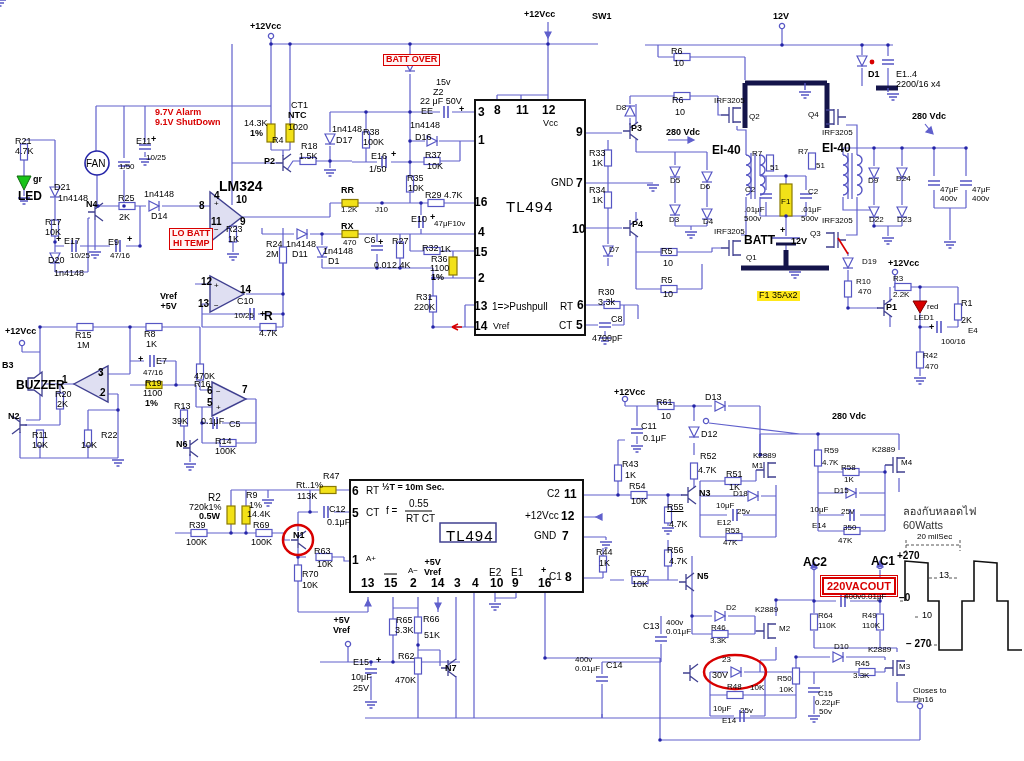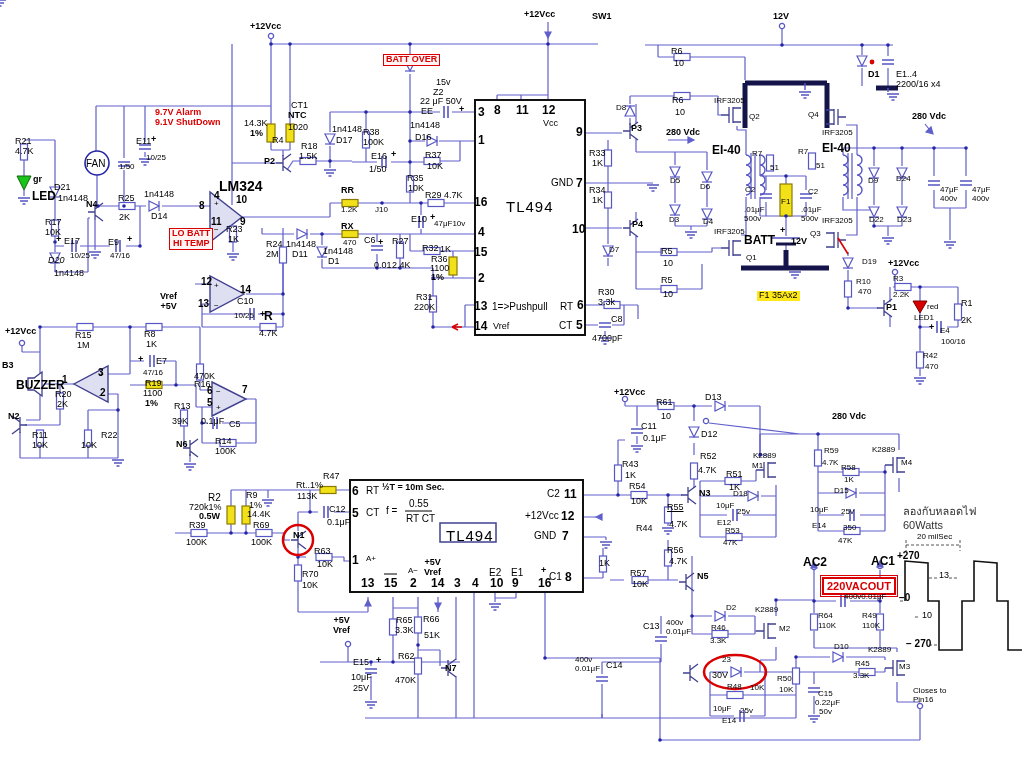--- a/index.html
+++ b/index.html
@@ -562,37 +562,37 @@
       <div class="lb sm" style="left: 856px; top: 278px;">R10</div>
       <div class="lb sm" style="left: 858px; top: 288px;">470</div>
       <div class="lb b" style="left: 888px; top: 259px;">+12Vcc</div>
       <div class="lb sm" style="left: 893px; top: 275px;">R3</div>
       <div class="lb sm" style="left: 893px; top: 291px;">2.2K</div>
       <div class="lb b" style="left: 886px; top: 303px;">P1</div>
       <div class="lb sm" style="left: 927px; top: 303px;">red</div>
       <div class="lb sm" style="left: 914px; top: 314px;">LED1</div>
       <div class="lb" style="left: 961px; top: 299px;">R1</div>
       <div class="lb" style="left: 961px; top: 316px;">2K</div>
-      <div class="lb sm" style="left: 940px; top: 327px;">E4</div>
+      <div class="lb sm" style="left: 940px; top: 327px; padding-left: 28px;">E4</div>
       <div class="lb b" style="left: 929px; top: 323px;">+</div>
       <div class="lb sm" style="left: 941px; top: 338px;">100/16</div>
       <div class="lb sm" style="left: 923px; top: 352px;">R42</div>
       <div class="lb sm" style="left: 925px; top: 363px;">470</div>
       <div class="lb sm" style="left: 868px; top: 177px;">D9</div>
       <div class="lb sm" style="left: 896px; top: 175px;">D24</div>
       <div class="lb sm" style="left: 869px; top: 216px;">D22</div>
       <div class="lb sm" style="left: 897px; top: 216px;">D23</div>
       <div class="lb sm" style="left: 940px; top: 186px;">47μF
 400v</div>
       <div class="lb sm" style="left: 972px; top: 186px;">47μF
 400v</div>
       <div class="lb" style="left: 15px; top: 137px;">R21</div>
       <div class="lb" style="left: 15px; top: 147px;">4.7K</div>
       <div class="lb b" style="left: 33px; top: 175px;">gr</div>
-      <div class="lb lg" style="left: 32px; top: 189px;">LED</div>
+      <div class="lb lg" style="left: 18px; top: 189px;">LED</div>
       <div class="lb md" style="left: 86px; top: 158px;">FAN</div>
       <div class="lb sm" style="left: 119px; top: 163px;">1/50</div>
       <div class="lb" style="left: 136px; top: 137px;">E11</div>
       <div class="lb b" style="left: 151px; top: 135px;">+</div>
       <div class="lb sm" style="left: 146px; top: 154px;">10/25</div>
       <div class="lb" style="left: 54px; top: 183px;">D21</div>
       <div class="lb" style="left: 58px; top: 194px;">1n4148</div>
       <div class="lb b" style="left: 86px; top: 200px;">N4</div>
       <div class="lb" style="left: 118px; top: 194px;">R25</div>
       <div class="lb" style="left: 119px; top: 213px;">2K</div>
@@ -601,21 +601,21 @@
       <div class="lb redbox" style="left: 169px; top: 228px;">LO BATT
 HI TEMP</div>
       <div class="lb" style="left: 45px; top: 218px;">R17</div>
       <div class="lb" style="left: 45px; top: 228px;">10K</div>
       <div class="lb" style="left: 64px; top: 237px;">E17</div>
       <div class="lb b" style="left: 56px; top: 235px;">+</div>
       <div class="lb sm" style="left: 70px; top: 252px;">10/25</div>
       <div class="lb" style="left: 108px; top: 238px;">E9</div>
       <div class="lb b" style="left: 127px; top: 235px;">+</div>
       <div class="lb sm" style="left: 110px; top: 252px;">47/16</div>
-      <div class="lb" style="left: 48px; top: 256px; font-style: italic;">D20</div>
+      <div class="lb" style="left: 48px; top: 256px;">D20</div>
       <div class="lb" style="left: 54px; top: 269px;">1n4148</div>
       <div class="lb pin2" style="left: 199px; top: 200px;">8</div>
       <div class="lb pin2" style="left: 214px; top: 190px;">4</div>
       <div class="lb pin2" style="left: 236px; top: 194px;">10</div>
       <div class="lb pin2" style="left: 211px; top: 216px;">11</div>
       <div class="lb pin2" style="left: 240px; top: 216px;">9</div>
       <div class="lb" style="left: 226px; top: 225px;">R23</div>
       <div class="lb" style="left: 228px; top: 235px;">1K</div>
       <div class="lb" style="left: 266px; top: 240px;">R24</div>
       <div class="lb" style="left: 266px; top: 250px;">2M</div>
@@ -754,21 +754,21 @@
       <div class="lb" style="left: 726px; top: 470px;">R51</div>
       <div class="lb" style="left: 729px; top: 483px;">1K</div>
       <div class="lb sm" style="left: 753px; top: 452px;">K2889</div>
       <div class="lb sm" style="left: 752px; top: 462px;">M1</div>
       <div class="lb sm" style="left: 733px; top: 490px;">D18</div>
       <div class="lb sm" style="left: 716px; top: 502px;">10μF</div>
       <div class="lb sm" style="left: 737px; top: 508px;">25v</div>
       <div class="lb sm" style="left: 717px; top: 519px;">E12</div>
       <div class="lb sm" style="left: 725px; top: 527px;">R53</div>
       <div class="lb sm" style="left: 723px; top: 539px;">47K</div>
-      <div class="lb" style="left: 596px; top: 524px; margin-left: 40px;">R44</div>
+      <div class="lb" style="left: 596px; top: 548px;">R44</div>
       <div class="lb" style="left: 599px; top: 559px;">1K</div>
       <div class="lb" style="left: 667px; top: 546px;">R56</div>
       <div class="lb" style="left: 669px; top: 557px;">4.7K</div>
       <div class="lb" style="left: 630px; top: 569px;">R57</div>
       <div class="lb" style="left: 632px; top: 580px;">10K</div>
       <div class="lb b" style="left: 697px; top: 572px;">N5</div>
       <div class="lb b" style="left: 832px; top: 412px;">280 Vdc</div>
       <div class="lb sm" style="left: 824px; top: 447px;">R59</div>
       <div class="lb sm" style="left: 822px; top: 459px;">4.7K</div>
       <div class="lb sm" style="left: 841px; top: 464px;">R58</div>

